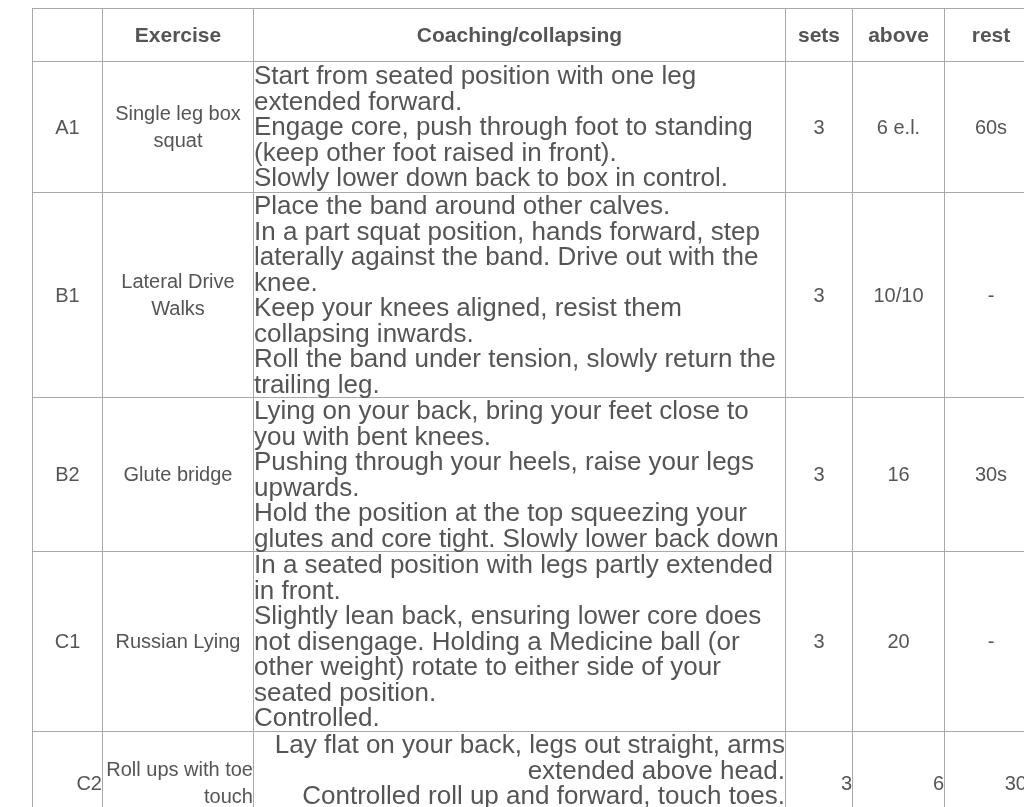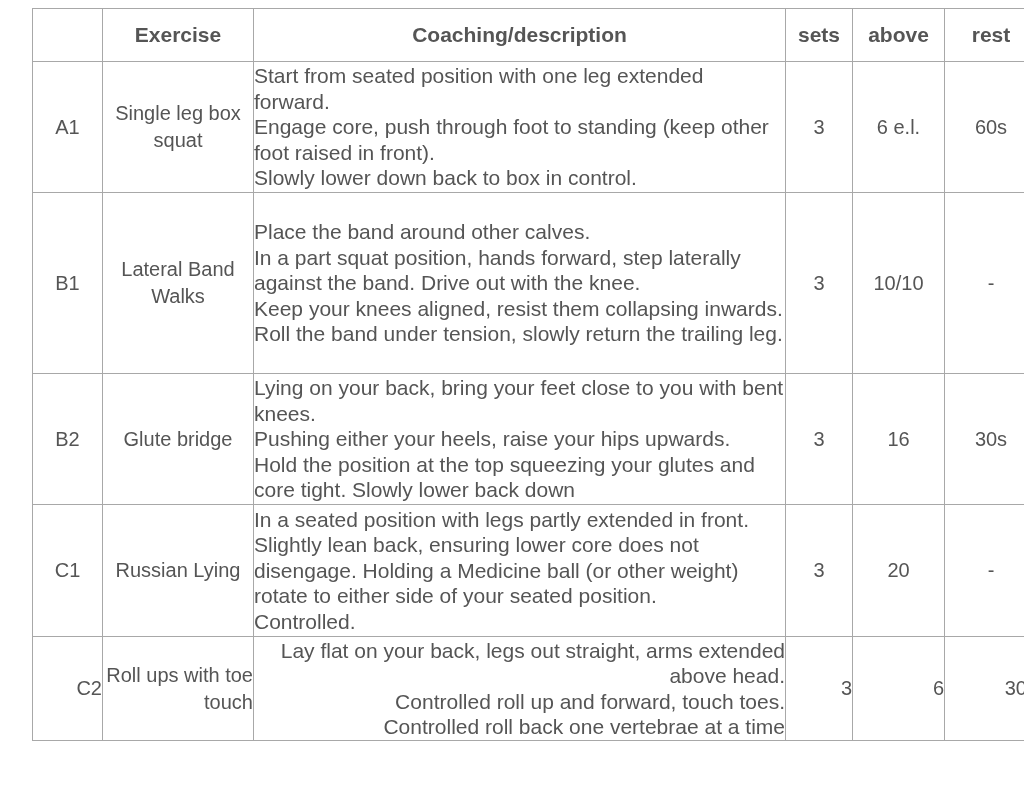--- a/index.html
+++ b/index.html
@@ -47,21 +47,21 @@
   td.id-cell,
   td.ex-cell,
   td.num-cell {
     text-align: center;
     font-size: 20px;
     line-height: 27px;
   }
   td.ex-cell { padding: 0 4px; }
   td.desc-cell {
     text-align: left;
-    font-size: 21px;
+    font-size: 26px;
     line-height: 25.5px;
     padding: 6px 8px 6px 8px;
   }
   .desc-line { display: block; }
   tr.r-a1 td { height: 130px; }
   tr.r-b1 td { height: 180px; }
   tr.r-b2 td { height: 130px; }
   tr.r-c1 td { height: 131px; }
   tr.r-c2 td { height: 103px; text-align: right; }
 </style>
@@ -74,58 +74,58 @@
       <col class="c-ex">
       <col class="c-desc">
       <col class="c-sets">
       <col class="c-reps">
       <col class="c-rest">
   </colgroup>
   <thead>
     <tr>
       <th></th>
       <th>Exercise</th>
-      <th>Coaching/description</th>
+      <th>Coaching/collapsing</th>
       <th>sets</th>
       <th>above</th>
       <th>rest</th>
     </tr>
   </thead>
   <tbody>
     <tr class="r-a1">
       <td class="id-cell">A1</td>
       <td class="ex-cell">Single leg box squat</td>
       <td class="desc-cell">
         <span class="desc-line">Start from seated position with one leg extended forward.</span>
         <span class="desc-line">Engage core, push through foot to standing (keep other foot raised in front).</span>
         <span class="desc-line">Slowly lower down back to box in control.</span>
       </td>
       <td class="num-cell">3</td>
       <td class="num-cell">6 e.l.</td>
       <td class="num-cell">60s</td>
     </tr>
     <tr class="r-b1">
       <td class="id-cell">B1</td>
-      <td class="ex-cell">Lateral Band Walks</td>
+      <td class="ex-cell">Lateral Drive Walks</td>
       <td class="desc-cell">
         <span class="desc-line">Place the band around other calves.</span>
         <span class="desc-line">In a part squat position, hands forward, step laterally against the band. Drive out with the knee.</span>
         <span class="desc-line">Keep your knees aligned, resist them collapsing inwards.</span>
         <span class="desc-line">Roll the band under tension, slowly return the trailing leg.</span>
       </td>
       <td class="num-cell">3</td>
       <td class="num-cell">10/10</td>
       <td class="num-cell">-</td>
     </tr>
     <tr class="r-b2">
       <td class="id-cell">B2</td>
       <td class="ex-cell">Glute bridge</td>
       <td class="desc-cell">
         <span class="desc-line">Lying on your back, bring your feet close to you with bent knees.</span>
-        <span class="desc-line">Pushing either your heels, raise your hips upwards.</span>
+        <span class="desc-line">Pushing through your heels, raise your legs upwards.</span>
         <span class="desc-line">Hold the position at the top squeezing your glutes and core tight. Slowly lower back down</span>
       </td>
       <td class="num-cell">3</td>
       <td class="num-cell">16</td>
       <td class="num-cell">30s</td>
     </tr>
     <tr class="r-c1">
       <td class="id-cell">C1</td>
       <td class="ex-cell">Russian Lying</td>
       <td class="desc-cell">

